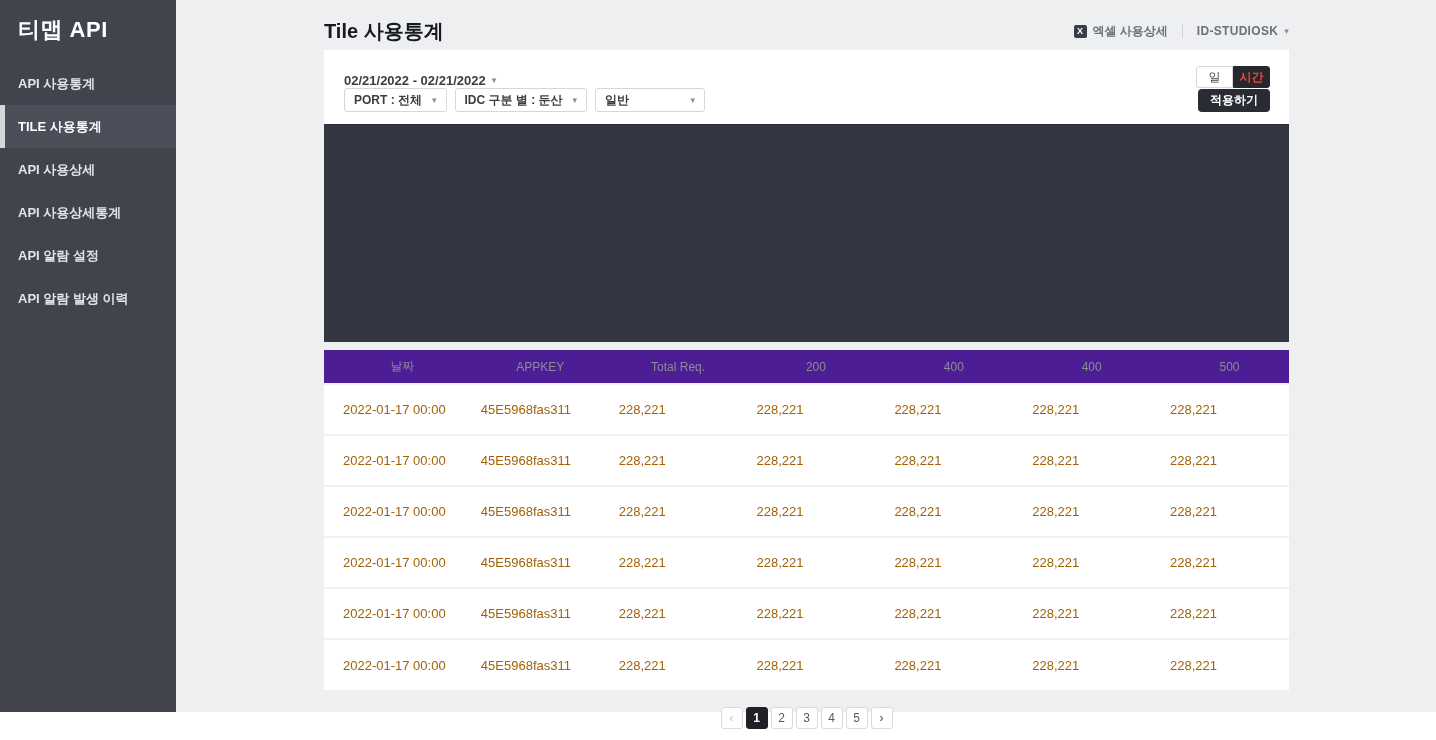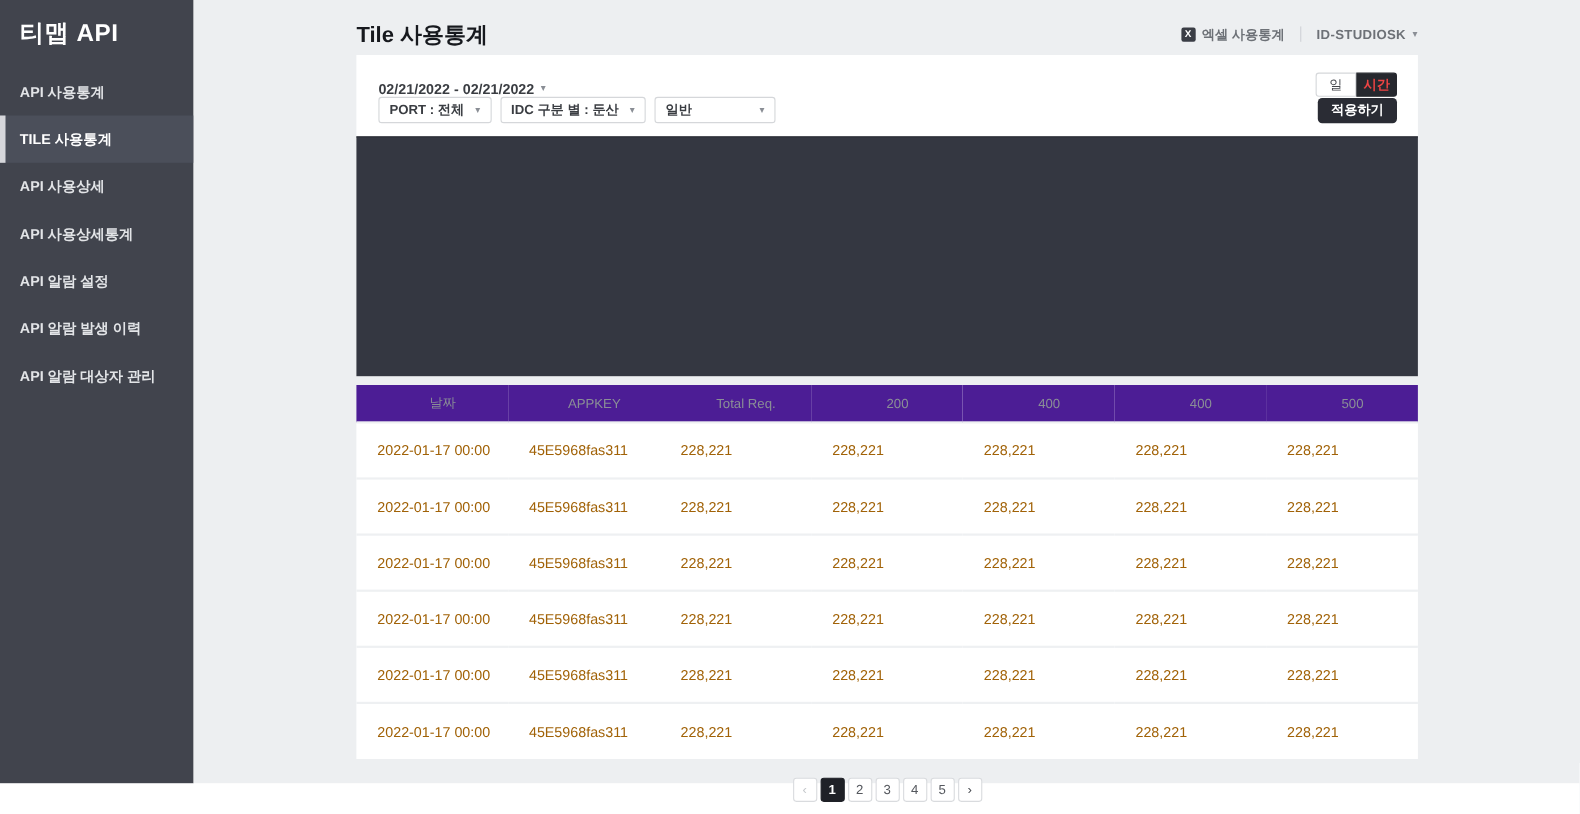--- a/index.html
+++ b/index.html
@@ -131,34 +131,31 @@
         </div>
 
         <div class="menu-item">
           <span>API 알람 설정</span>
         </div>
 
         <div class="menu-item">
           <span>API 알람 발생 이력</span>
         </div>
 
-        <div class="menu-item">
-          <span>API 알람 대상자 관리</span>
-        </div>
       </nav>
   </aside>
 
   <main class="main">
 
     <div class="page-header">
       <h1 class="page-title">Tile 사용통계</h1>
       <div class="header-right">
         <div class="excel-export">
           <span class="excel-icon">X</span>
-          <span>엑셀 사용통계</span>
+          <span>엑셀 사용상세</span>
         </div>
         <div class="header-divider"></div>
         <div class="account">
           <span>ID-STUDIOSK</span>
           <span class="caret">▾</span>
         </div>
       </div>
     </div>
 
     <section class="card">

